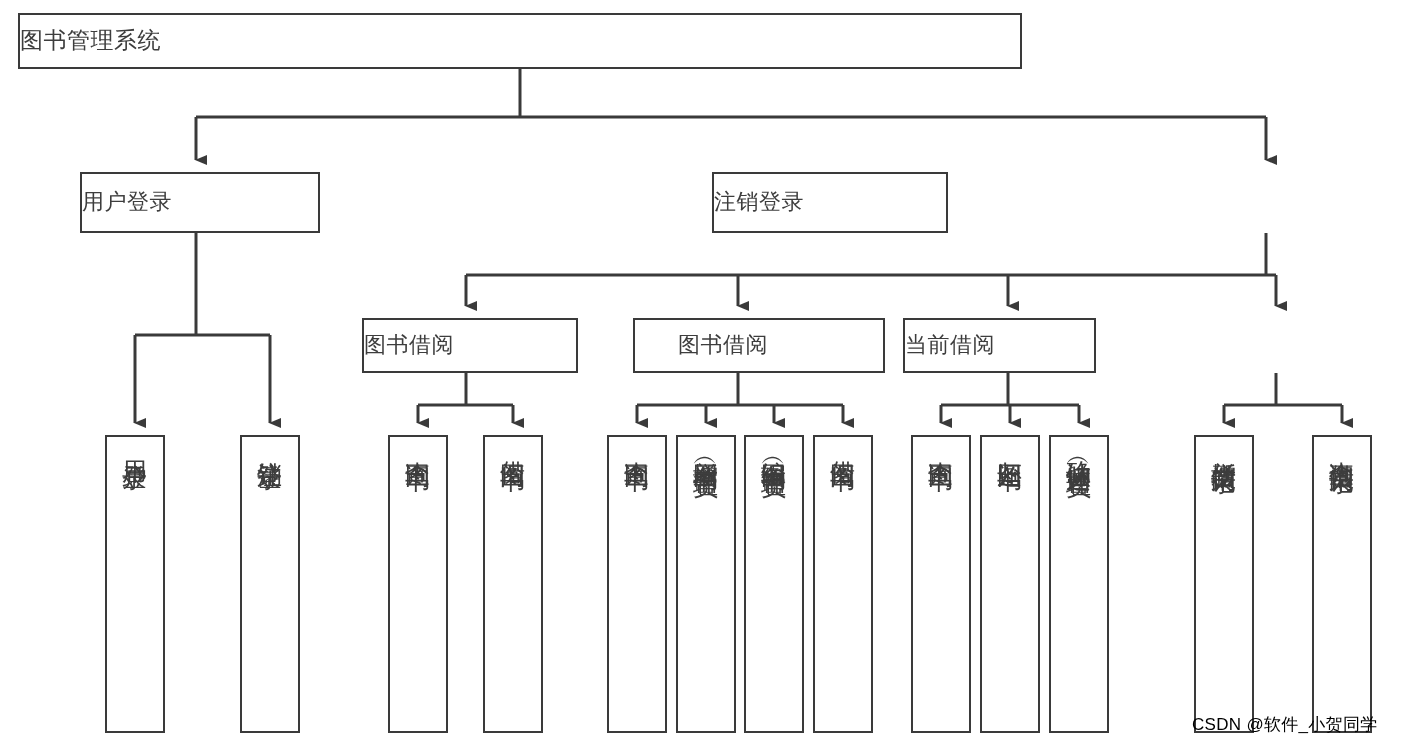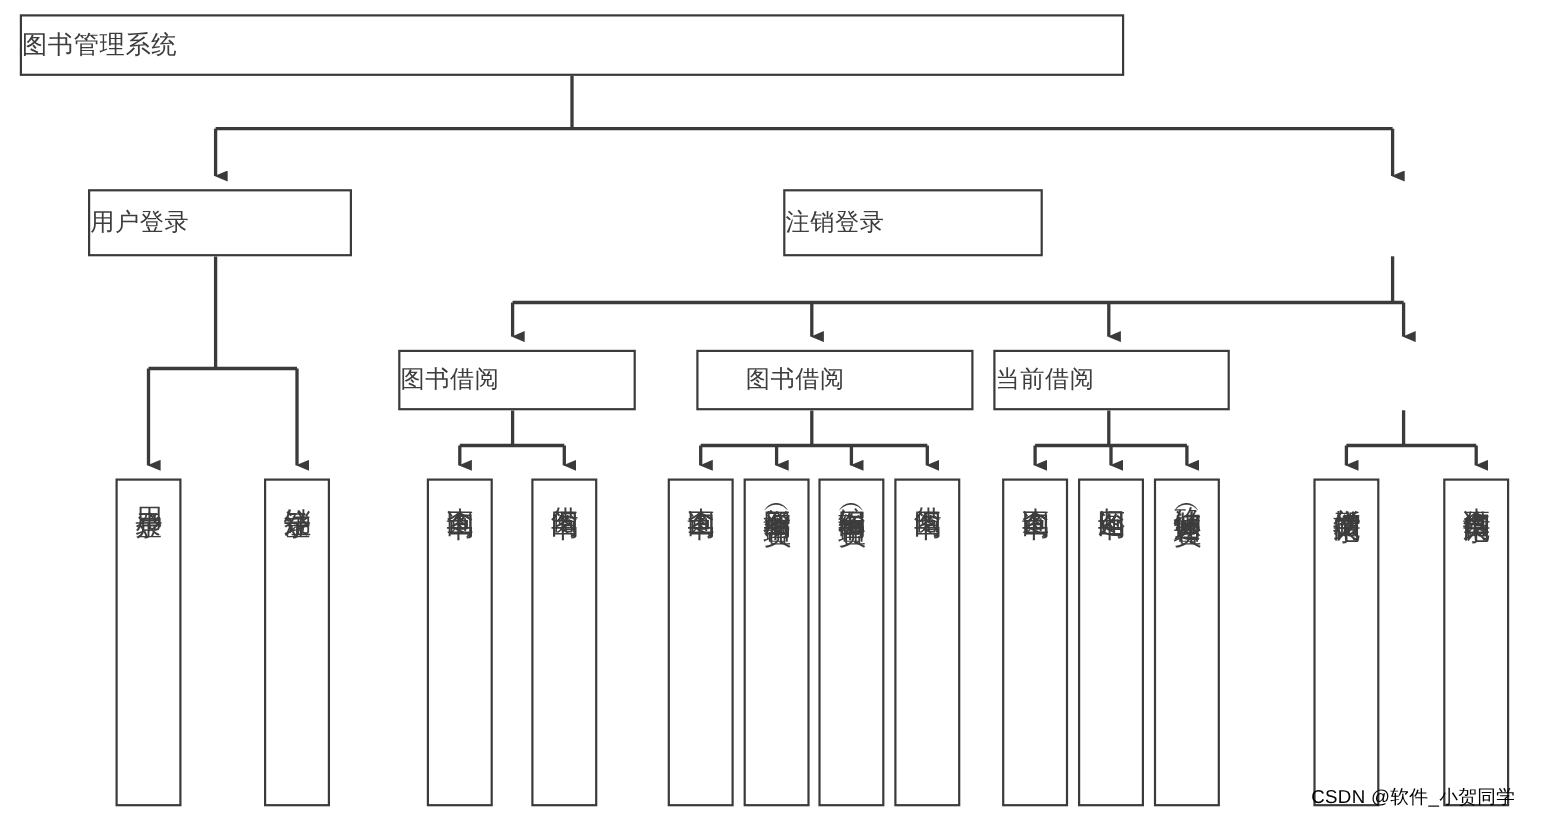--- a/index.html
+++ b/index.html
@@ -137,21 +137,21 @@
   <div class="node horiz" style="left:712px; top:172px; width:236px; height:61px;">
     <span class="label">注销登录</span>
   </div>
 
   <div class="node horiz" style="left:362px; top:318px; width:216px; height:55px;">
     <span class="label">图书借阅</span>
   </div>
   <div class="node horiz" style="left:633px; top:318px; width:252px; height:55px;padding-left:43px;">
     <span class="label">图书借阅</span>
   </div>
-  <div class="node horiz" style="left:903px; top:318px; width:215px; height:55px;">
+  <div class="node horiz" style="left:903px; top:318px; width:193px; height:55px;">
     <span class="label">当前借阅</span>
   </div>
 
   <div class="node vert" style="left:105px; top:435px; width:60px; height:298px;">
     <span class="label">用户登录</span>
   </div>
   <div class="node vert" style="left:240px; top:435px; width:60px; height:298px;">
     <span class="label">注销登录</span>
   </div>
 

